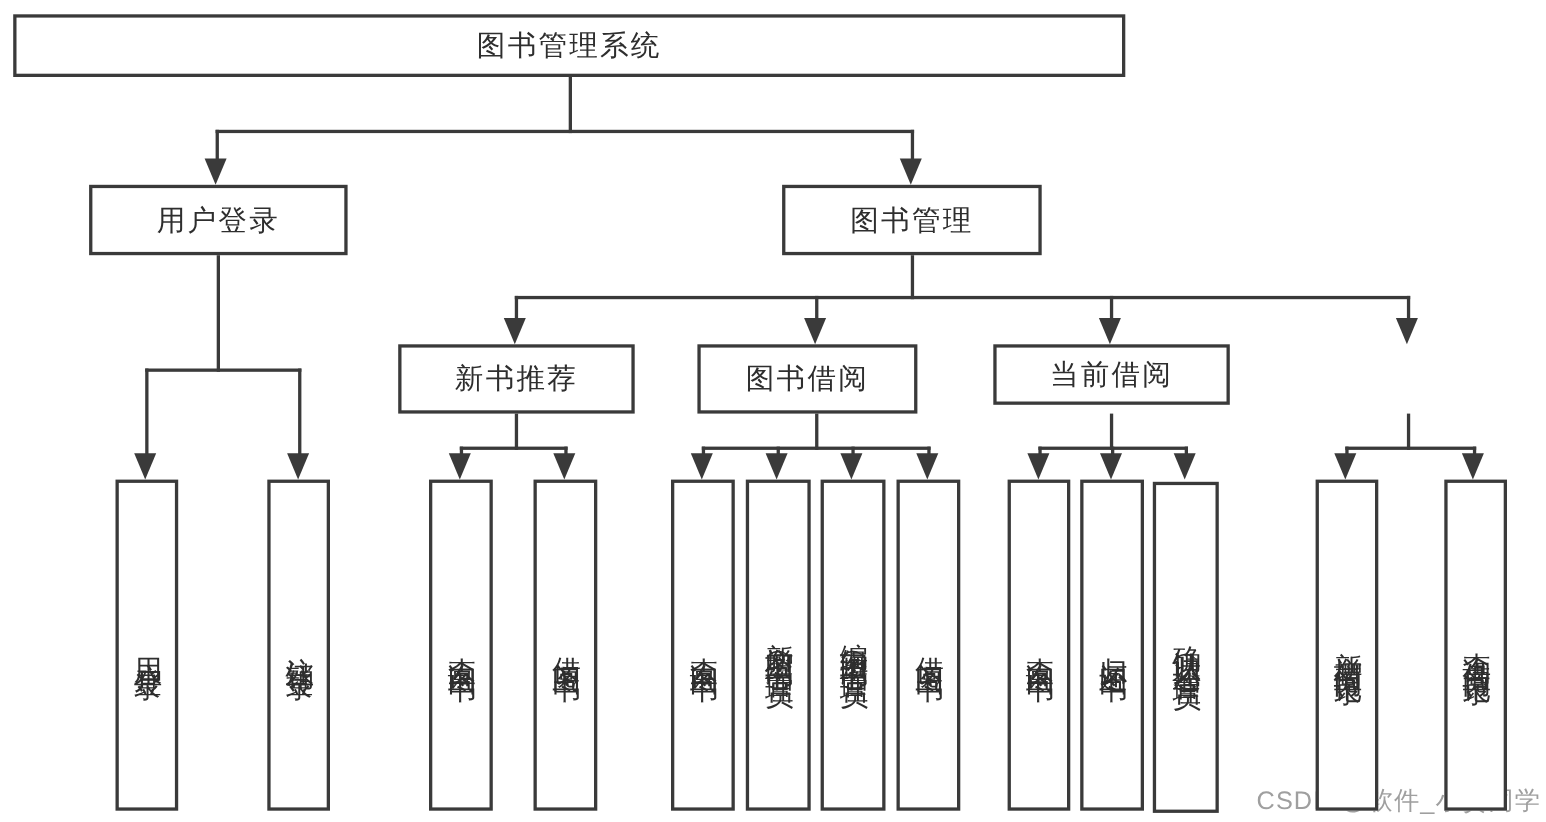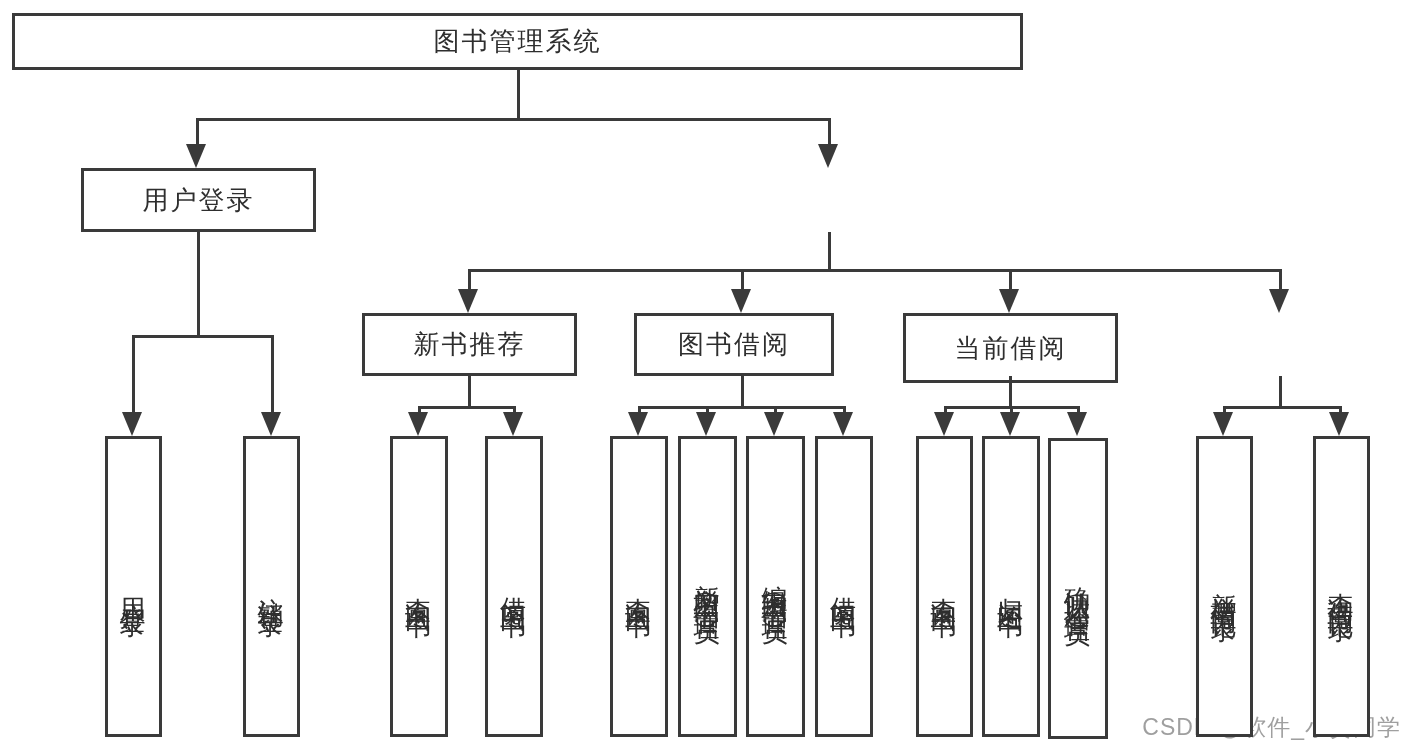--- a/index.html
+++ b/index.html
@@ -7,21 +7,21 @@
     position:relative; width:1405px; height:747px; background:#ffffff;
     font-family:"Liberation Sans", sans-serif; overflow:hidden;
   }
   .node {
     position:absolute; box-sizing:border-box;
     border:3px solid #3a3a3a; background:#ffffff;
     display:flex; align-items:center; justify-content:center;
     color:#2e2e2e;
   }
   .node .lbl {
-    font-size:26px; letter-spacing:2px; white-space:nowrap;
+    font-size:26px; letter-spacing:2px; white-space:nowrap;font-family:Liberation Mono, monospace;
   }
   .node.v .lbl {
     writing-mode:vertical-lr; text-orientation:mixed;
     font-size:26px; letter-spacing:5px;
   }
   .cline { position:absolute; background:#3a3a3a; }
   .arrow {
     position:absolute; width:0; height:0;
     border-left:10px solid transparent;
     border-right:10px solid transparent;
@@ -38,27 +38,30 @@
 <body>
 
 <div id="canvas">
   <div class="watermark">CSDN @软件_小贺同学</div>
 <div class="node" style="left: 12px; top: 13px; width: 1011px; height: 57px;">
       <span class="lbl">图书管理系统</span>
     </div>
     <div class="node" style="left: 81px; top: 168px; width: 235px; height: 64px;">
       <span class="lbl">用户登录</span>
     </div>
+    <div class="node" style="left: 711px; top: 168px; width: 236px; height: 64px;">
+      <span class="lbl">图书管理</span>
+    </div>
     <div class="node" style="left: 362px; top: 313px; width: 215px; height: 63px;">
       <span class="lbl">新书推荐</span>
     </div>
     <div class="node" style="left: 634px; top: 313px; width: 200px; height: 63px;">
       <span class="lbl">图书借阅</span>
     </div>
-    <div class="node" style="left: 903px; top: 313px; width: 215px; height: 70px;">
+    <div class="node" style="left: 903px; top: 313px; width: 215px; height: 55px;">
       <span class="lbl">当前借阅</span>
     </div>
     <div class="node v" style="left: 105px; top: 436px; width: 57px; height: 301px;">
       <span class="lbl">用户登录</span>
     </div>
     <div class="node v" style="left: 243px; top: 436px; width: 57px; height: 301px;">
       <span class="lbl">注销登录</span>
     </div>
     <div class="node v" style="left: 390px; top: 436px; width: 58px; height: 301px;">
       <span class="lbl">查询图书</span>

